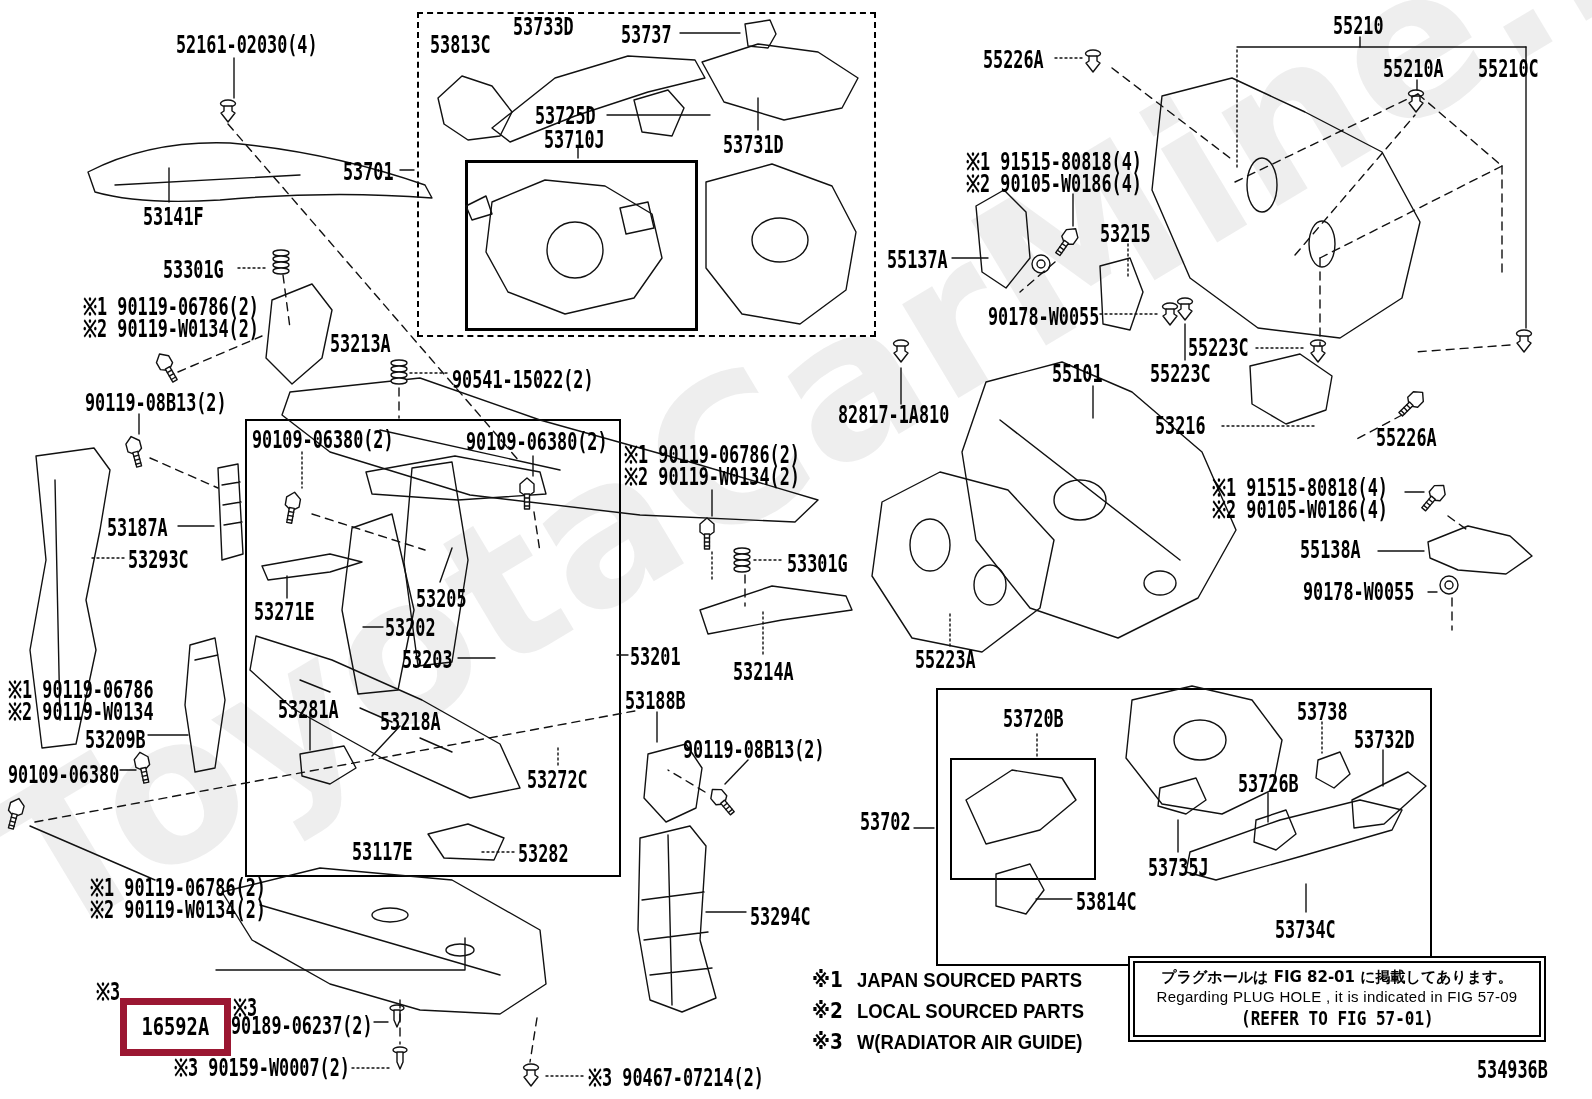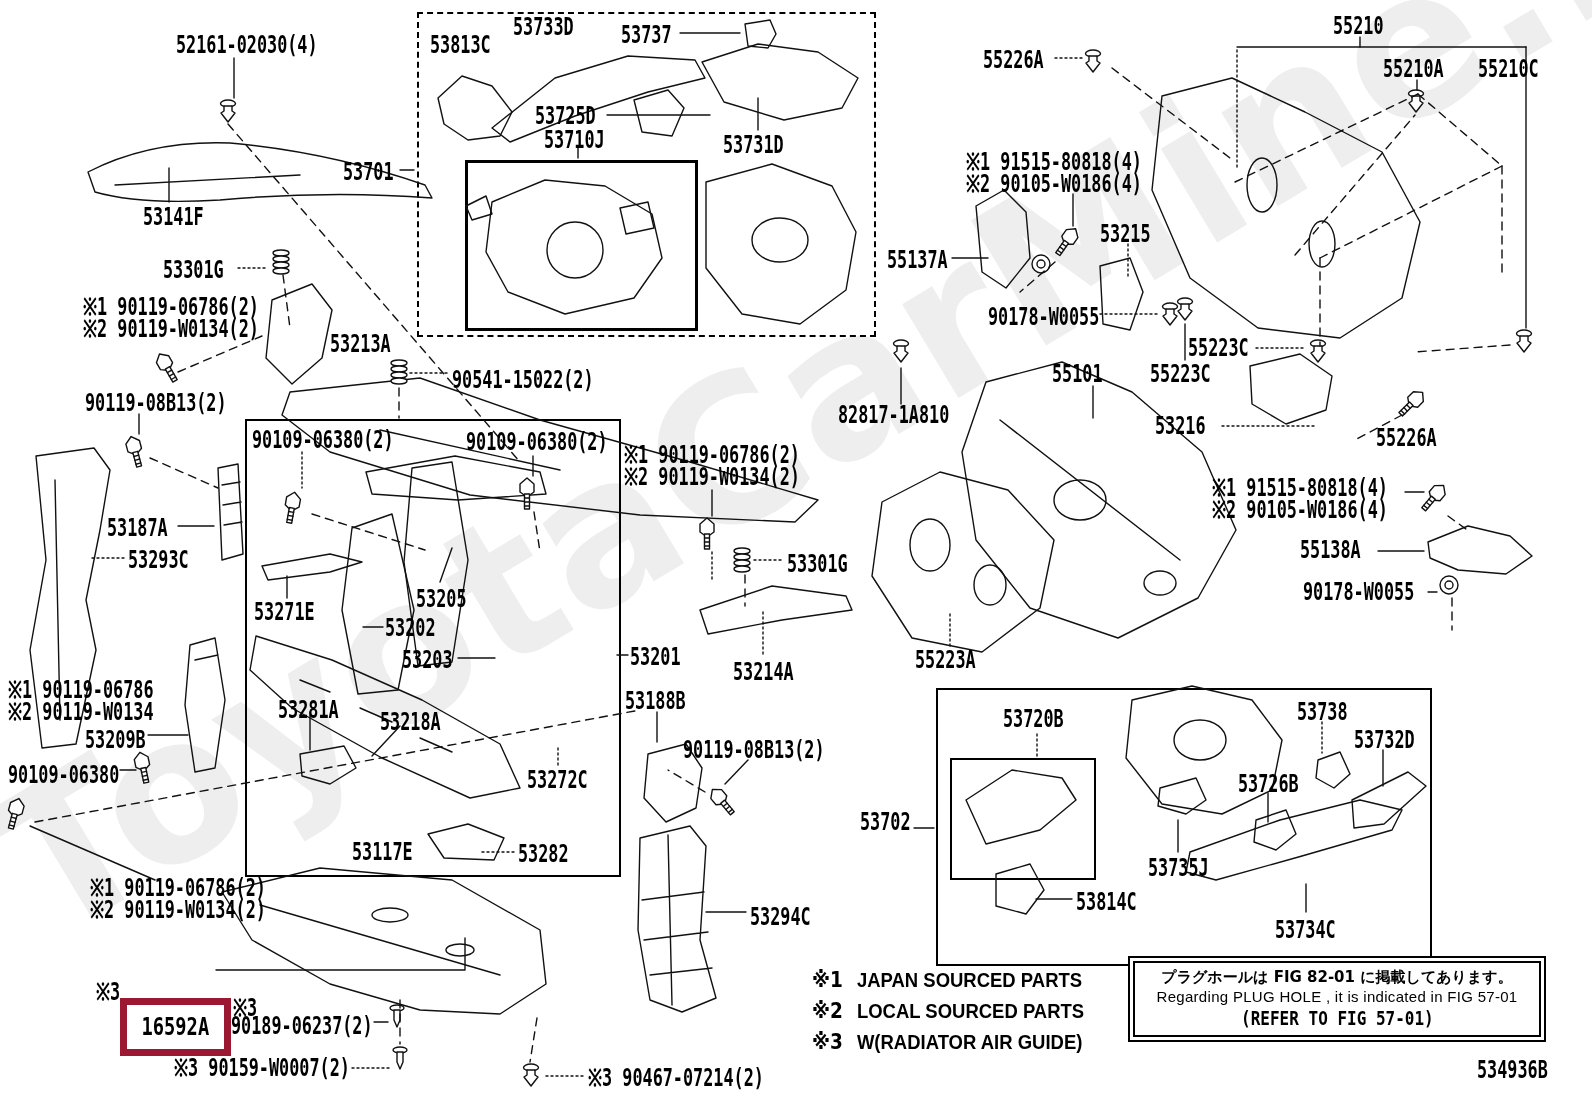--- a/index.html
+++ b/index.html
@@ -334,20 +334,20 @@
   <div class="legend-row" style="left:812px;top:999px">
     <span class="mark">※2</span><span>LOCAL SOURCED PARTS</span>
   </div>
   <div class="legend-row" style="left:812px;top:1030px">
     <span class="mark">※3</span><span>W(RADIATOR AIR GUIDE)</span>
   </div>
 
   <div class="note">
     <div class="note-inner">
       <div class="note-jp">プラグホールは FIG 82-01 に掲載してあります。</div>
-      <div class="note-en">Regarding PLUG HOLE , it is indicated in FIG 57-01</div>
+      <div class="note-en">Regarding PLUG HOLE , it is indicated in FIG 57-09</div>
       <div class="note-ref">(REFER TO FIG 57-01)</div>
     </div>
   </div>
 
   <div class="lbl" style="left:1477px;top:1058px">534936B</div>
 
 </div>
 
 </body></html>

